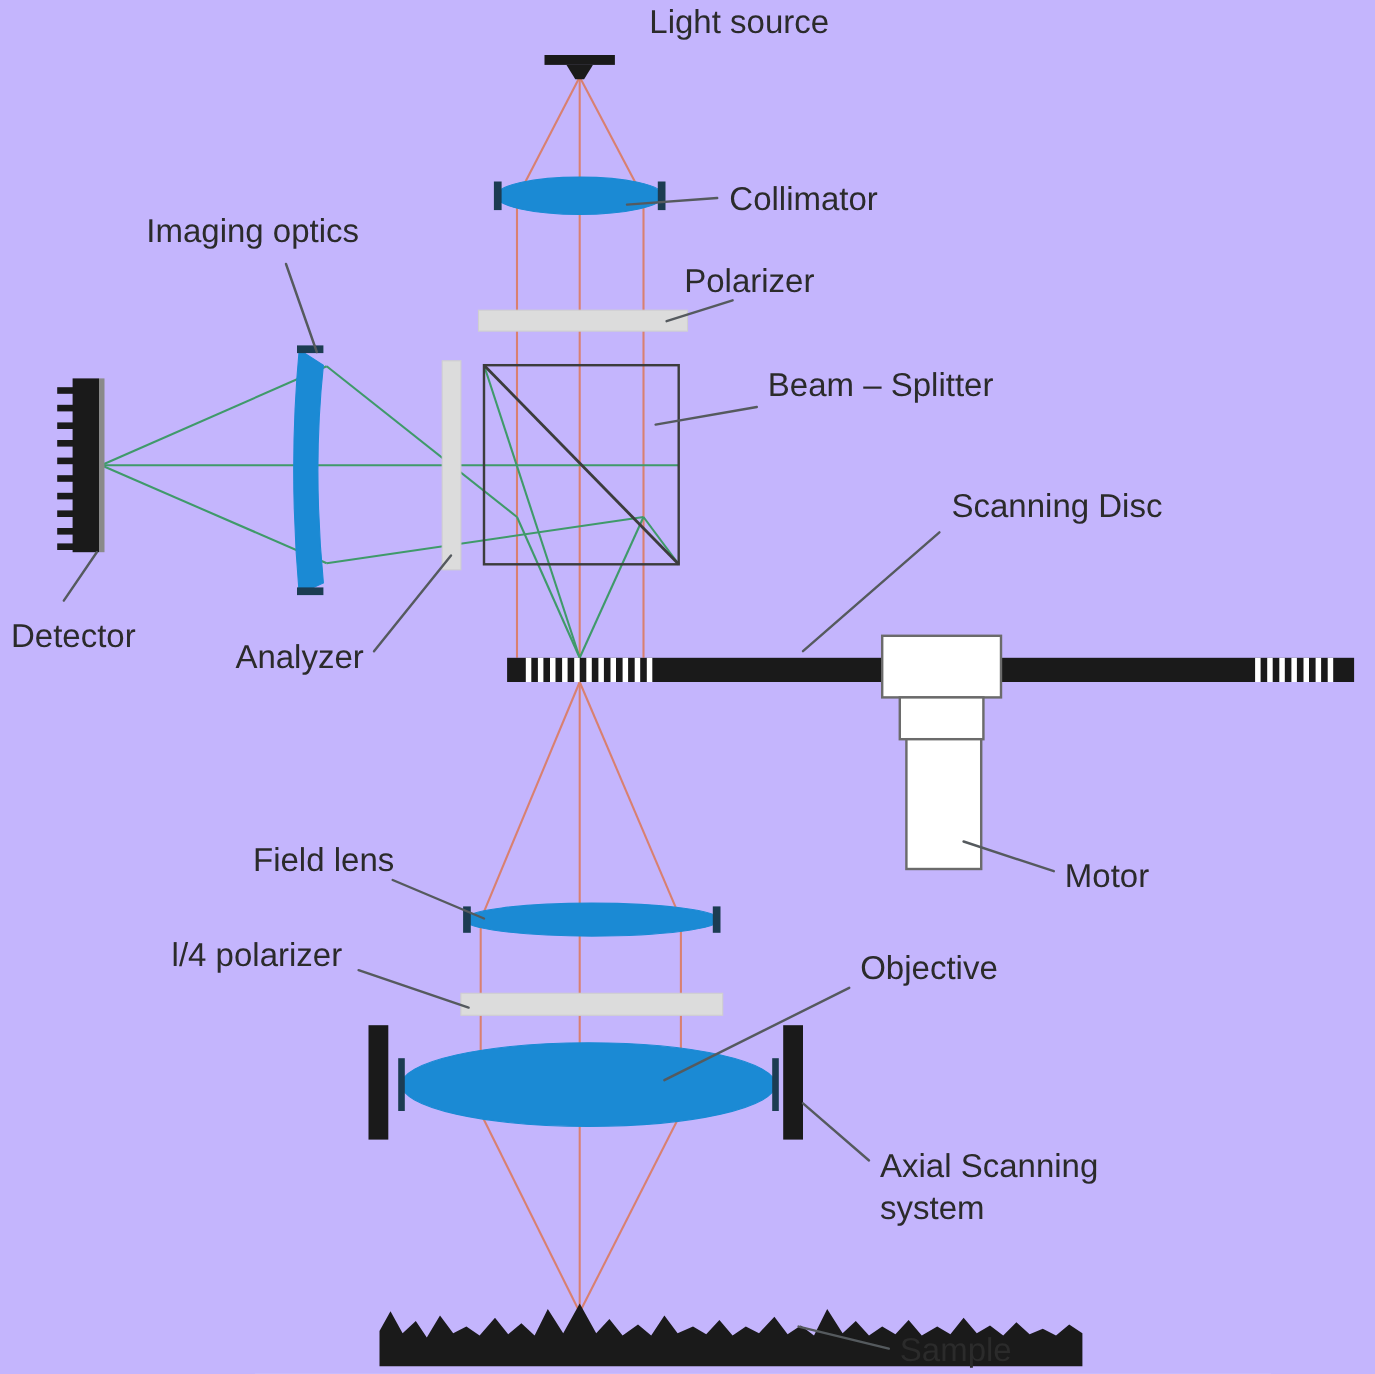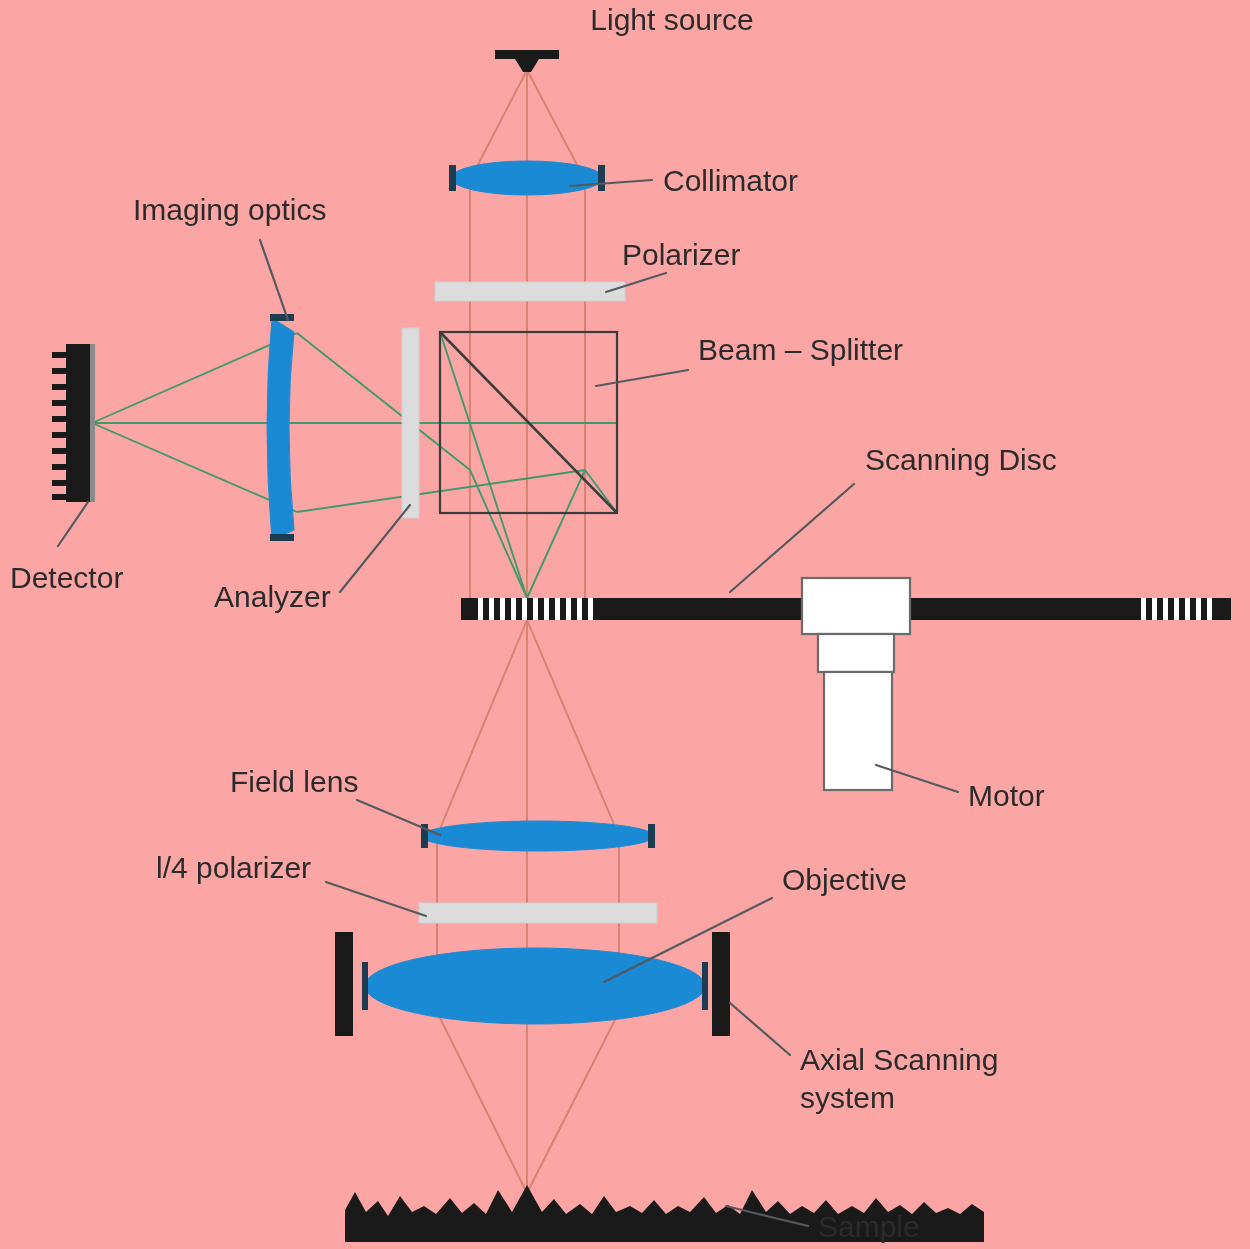--- a/index.html
+++ b/index.html
@@ -1,18 +1,18 @@
 <!DOCTYPE html>
 <html><head>
 <meta charset="utf-8">
 <style>
   html,body{margin:0;padding:0;background:#ffffff;}
   body{width:1250px;height:1249px;overflow:hidden;
        font-family:"Liberation Sans","DejaVu Sans",sans-serif;}
-  #stage{position:relative;width:1250px;height:1249px;background:#fca5a5;}
+  #stage{position:relative;width:1250px;height:1249px;background:#c4b5fd;}
   svg#diagram{position:absolute;left:0;top:0;width:1250px;height:1249px;display:block;}
   .lbl{font-family:"Liberation Sans","DejaVu Sans",sans-serif;
        font-size:30px;fill:#2b2b2b;}
   .lbl-mid{text-anchor:middle;}
   .lbl-start{text-anchor:start;}
   .leader{stroke:#555a5e;stroke-width:2.2;fill:none;stroke-linecap:round;}
   .ray-red{stroke:#d98070;stroke-width:1.9;fill:none;}
   .ray-green{stroke:#3f9a6a;stroke-width:1.9;fill:none;}
   .lens{fill:#1b8ad4;stroke:#1b8ad4;stroke-width:1;}
   .lens-cap{fill:#1c3c52;}

